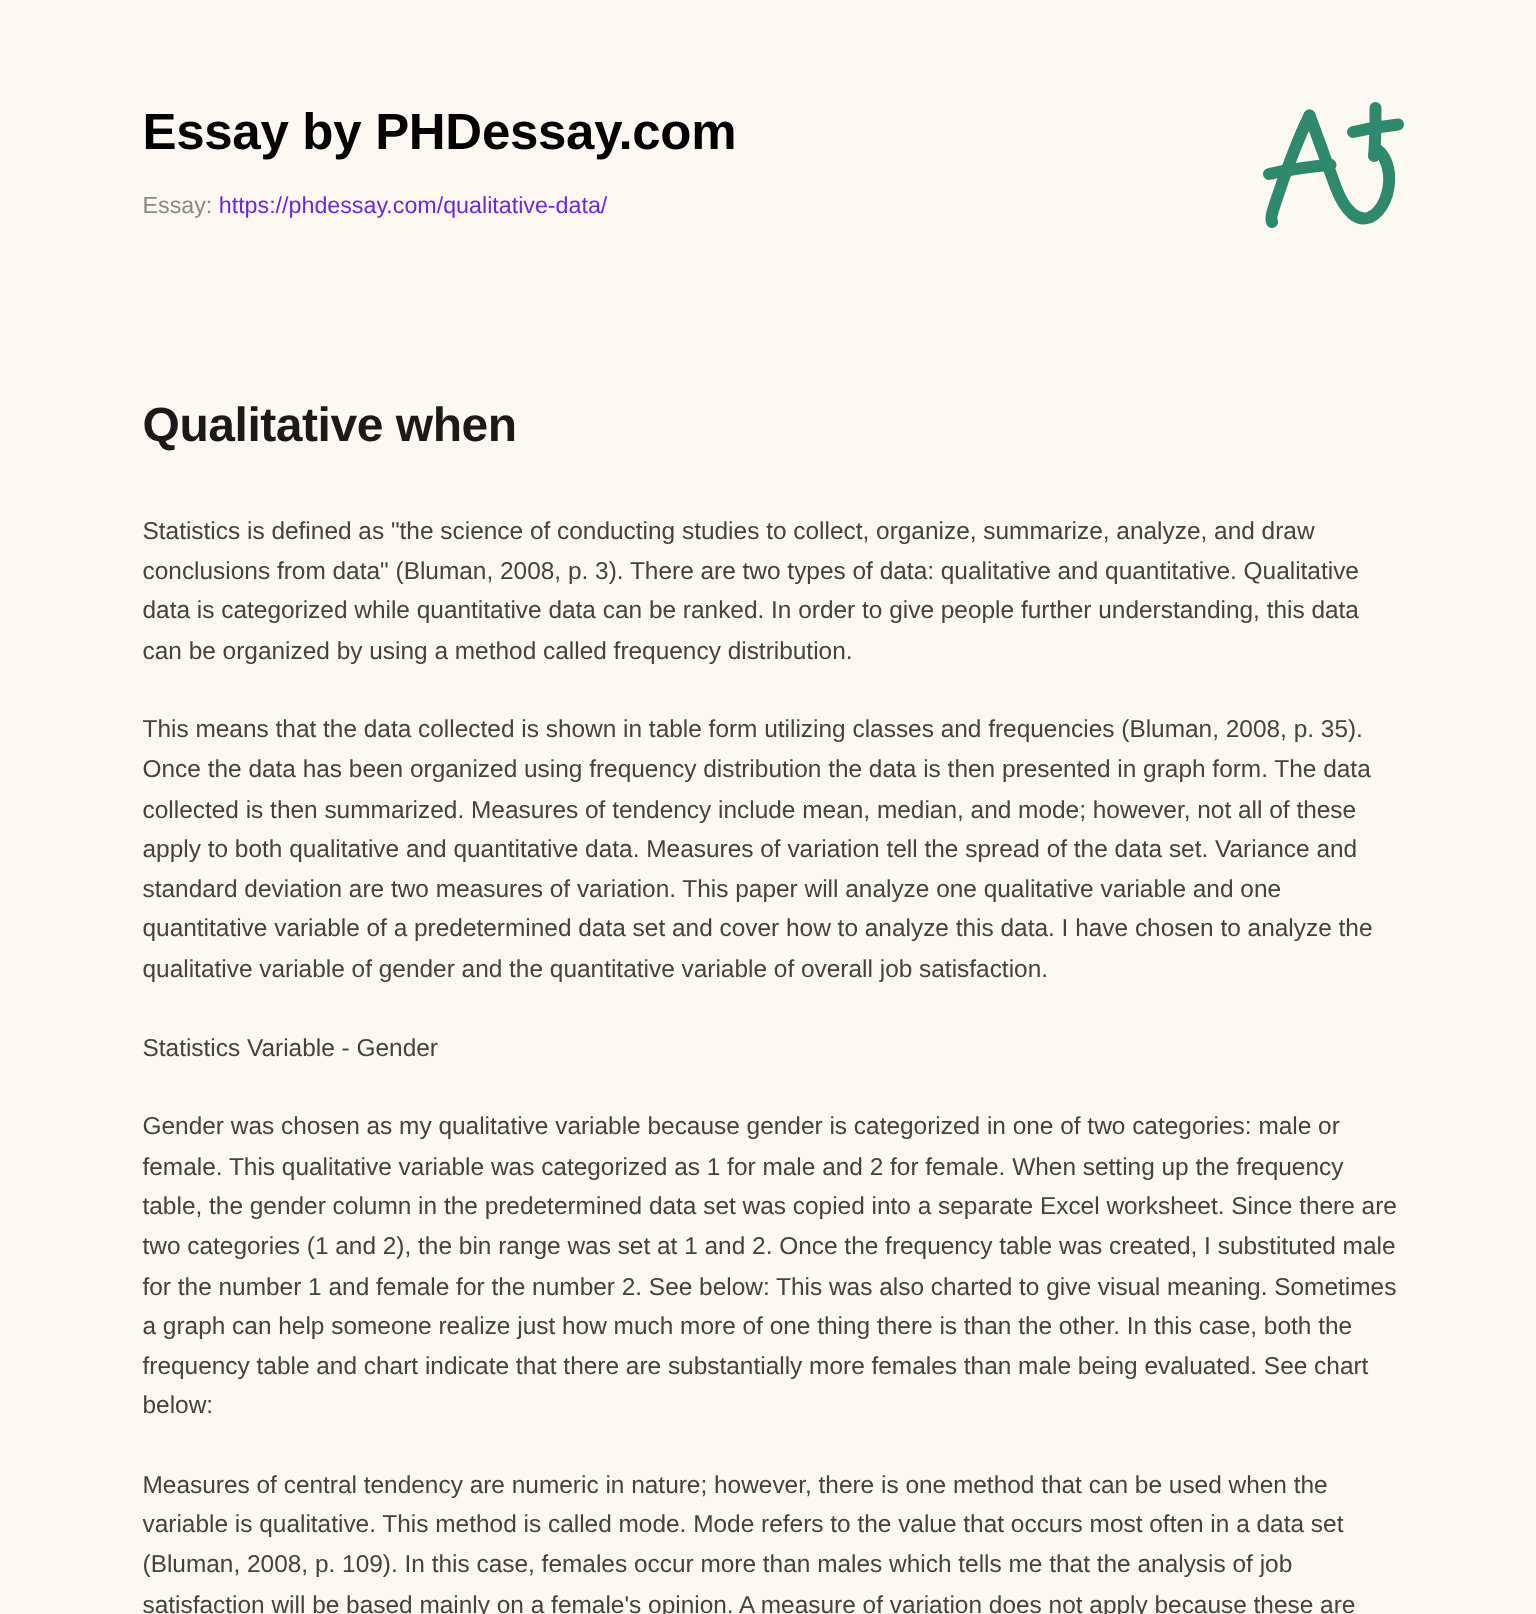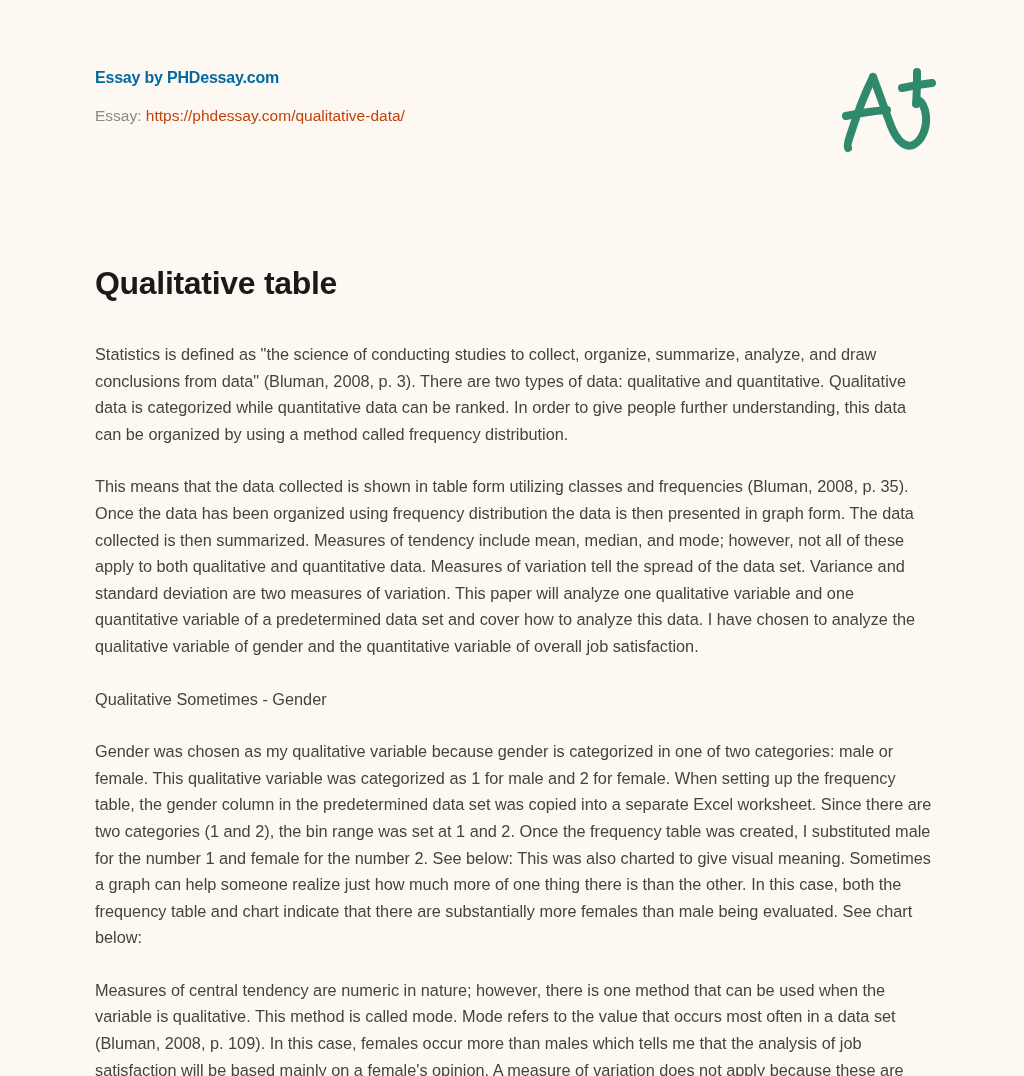--- a/index.html
+++ b/index.html
@@ -25,36 +25,36 @@
     padding: 0;
   }
 
   
   .header {
     position: relative;
     padding: 68px 72px 0 95px;
     min-height: 120px;
   }
   .brand-line {
-    font-size: 16px;
+    font-size: 34px;
     font-weight: bold;
     letter-spacing: -0.2px;
-    color: #0369a1;
+    color: #000000;
     line-height: 1.2;
     margin: 0;
   }
   .source-line {
     margin-top: 19px;
     font-size: 15.5px;
     color: #8b8885;
     line-height: 1.3;
     white-space: nowrap;
   }
   .source-link {
-    color: #c2410c;
+    color: #6d28d9;
     text-decoration: none;
   }
 
   
   .logo {
     position: absolute;
     top: 58px;
     right: 75px;
     width: 120px;
     height: 100px;
@@ -121,25 +121,25 @@
 
           <path d="M73 30 C 82 28, 94 26, 103 25" stroke-width="8"></path>
 
           <path d="M88 14 C 88 24, 88 36, 87 46" stroke-width="8"></path>
         </g>
       </svg>
     </div>
   </div>
 
   <div class="article">
-    <h1 class="article-title">Qualitative table</h1>
+    <h1 class="article-title">Qualitative when</h1>
 
     <div class="body-copy">
       <p>Statistics is defined as "the science of conducting studies to collect, organize, summarize, analyze, and draw conclusions from data" (Bluman, 2008, p. 3). There are two types of data: qualitative and quantitative. Qualitative data is categorized while quantitative data can be ranked. In order to give people further understanding, this data can be organized by using a method called frequency distribution.</p>
       <p>This means that the data collected is shown in table form utilizing classes and frequencies (Bluman, 2008, p. 35). Once the data has been organized using frequency distribution the data is then presented in graph form. The data collected is then summarized. Measures of tendency include mean, median, and mode; however, not all of these apply to both qualitative and quantitative data. Measures of variation tell the spread of the data set. Variance and standard deviation are two measures of variation. This paper will analyze one qualitative variable and one quantitative variable of a predetermined data set and cover how to analyze this data. I have chosen to analyze the qualitative variable of gender and the quantitative variable of overall job satisfaction.</p>
-      <p class="subhead">Qualitative Sometimes - Gender</p>
+      <p class="subhead">Statistics Variable - Gender</p>
       <p>Gender was chosen as my qualitative variable because gender is categorized in one of two categories: male or female. This qualitative variable was categorized as 1 for male and 2 for female. When setting up the frequency table, the gender column in the predetermined data set was copied into a separate Excel worksheet. Since there are two categories (1 and 2), the bin range was set at 1 and 2. Once the frequency table was created, I substituted male for the number 1 and female for the number 2. See below: This was also charted to give visual meaning. Sometimes a graph can help someone realize just how much more of one thing there is than the other. In this case, both the frequency table and chart indicate that there are substantially more females than male being evaluated. See chart below:</p>
       <p>Measures of central tendency are numeric in nature; however, there is one method that can be used when the variable is qualitative. This method is called mode. Mode refers to the value that occurs most often in a data set (Bluman, 2008, p. 109). In this case, females occur more than males which tells me that the analysis of job satisfaction will be based mainly on a female's opinion. A measure of variation does not apply because these are categories not numbers which can be ranked. See the chart for Excel calculations below for the mode:</p>
 
     </div>
   </div>
 
 </div>
 
 </body></html>

